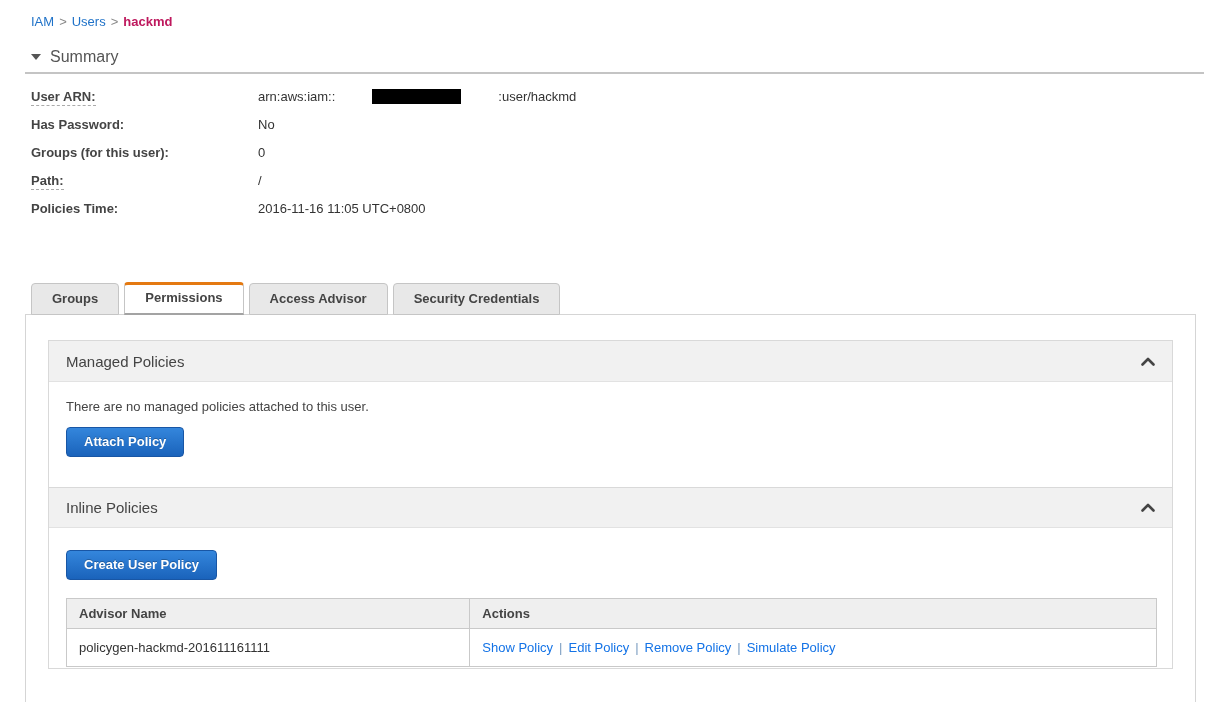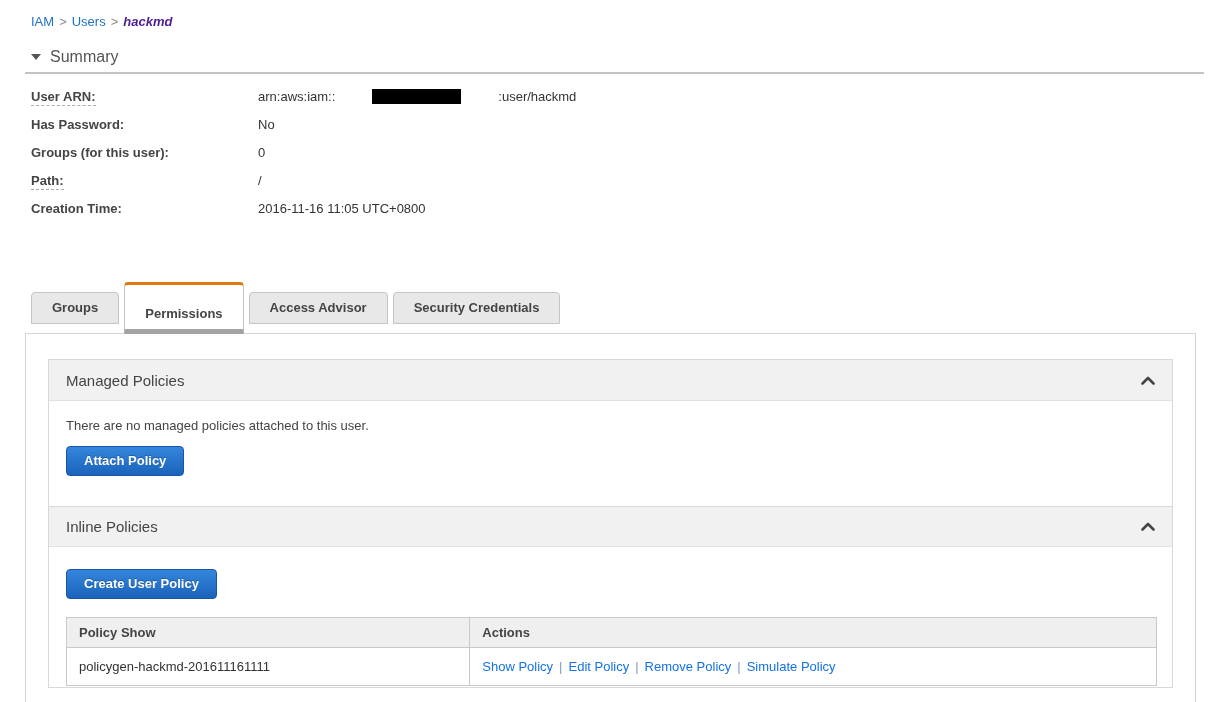--- a/index.html
+++ b/index.html
@@ -11,21 +11,21 @@
     width: 1214px;
     height: 702px;
     overflow: hidden;
   }
   .page { padding: 14px 10px 14px 25px; }
 
   
   .breadcrumb { margin-left: 6px; font-size: 13px; color: #888; }
   .breadcrumb a { color: #1f72c8; text-decoration: none; cursor: pointer; }
   .breadcrumb .sep { margin: 0 5px; color: #888; }
-  .breadcrumb .current { color: #4c1d95; font-weight: bold; font-style: italic; }
+  .breadcrumb .current { color: #be185d; font-weight: bold; }
 
   
   .summary-head {
     margin: 19px 0 0 6px;
     display: flex; align-items: center;
     border-bottom: none;
   }
   .summary-caret {
     width: 0; height: 0; cursor: pointer;
     border-left: 5px solid transparent; border-right: 5px solid transparent;
@@ -63,22 +63,22 @@
     background: #e8e8e8;
     border: 1px solid #c5c5c5;
     border-radius: 4px 4px 0 0;
     padding: 7px 20px 8px 20px;
     font-weight: bold; color: #444; font-size: 13px;
     white-space: nowrap;
   }
   .tab.active {
     background: #ffffff;
     border-top: 3px solid #e47911;
-    border-bottom: 5px solid #a3a3a3;
-    padding-top: 21px;
+    border-bottom: 2px solid #a3a3a3;
+    padding-top: 5px;
   }
 
   
   .panel {
     position: relative; z-index: 1;
     margin-left: 0;
     width: 1171px; min-height: 395px;
     border: 1px solid #d5d5d5;
     background: #fff;
     padding: 25px 0 11px 0;
@@ -173,21 +173,21 @@
           <span>0</span>
         </div>
     </div>
     <div class="field-row">
       <div class="field-label"><span class="tip">Path:</span></div>
       <div class="field-value">
           <span>/</span>
         </div>
     </div>
     <div class="field-row">
-      <div class="field-label"><span>Creation Time:</span></div>
+      <div class="field-label"><span>Policies Time:</span></div>
       <div class="field-value">
           <span>2016-11-16 11:05 UTC+0800</span>
         </div>
     </div>
   </div>
 
   <div class="tabs">
     <div class="tab">Groups</div>
     <div class="tab active">Permissions</div>
     <div class="tab">Access Advisor</div>
@@ -217,21 +217,21 @@
           </svg>
       </div>
       <div class="section-body">
         <div class="btn-row">
           <button class="btn-primary">Create User Policy</button>
         </div>
 
         <table class="policy-table">
           <thead>
             <tr>
-              <th class="col-name">Policy Show</th>
+              <th class="col-name">Advisor Name</th>
               <th>Actions</th>
             </tr>
           </thead>
           <tbody>
             <tr>
               <td>policygen-hackmd-201611161111</td>
               <td class="actions-cell">
                 <a>Show Policy</a><span class="pipe">|</span><a>Edit Policy</a><span class="pipe">|</span><a>Remove Policy</a><span class="pipe">|</span><a>Simulate Policy</a>
               </td>
             </tr>

